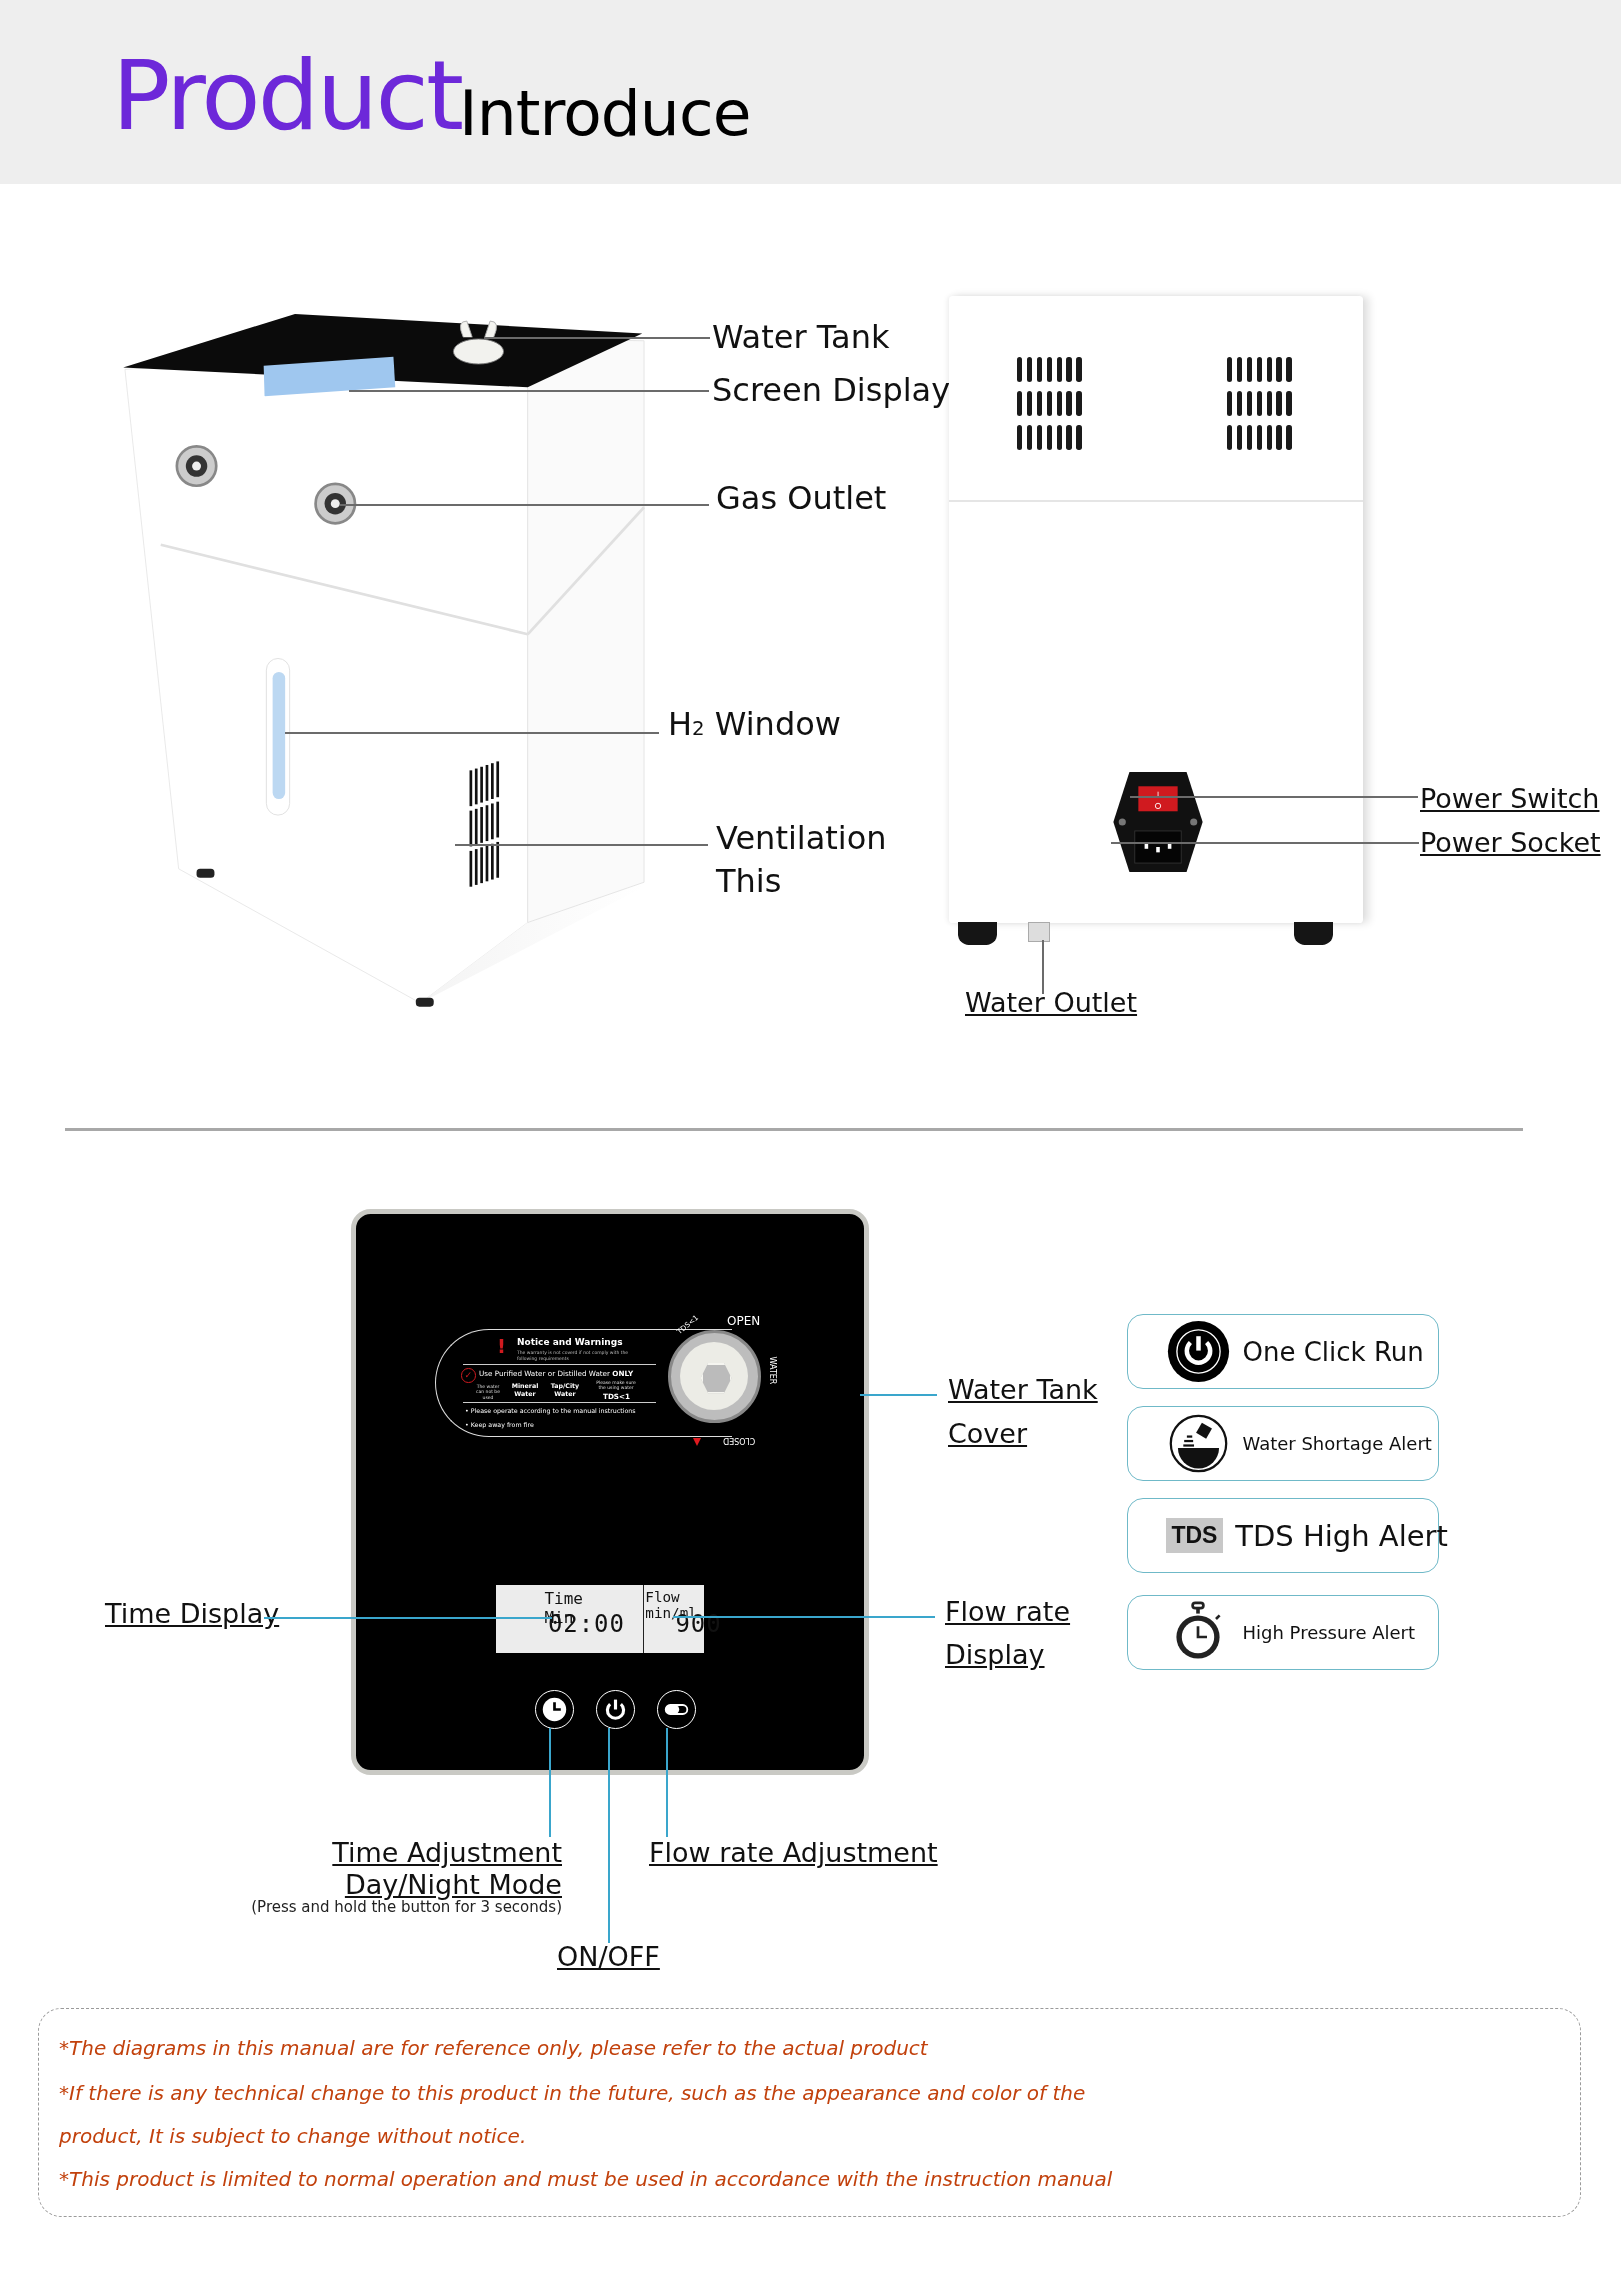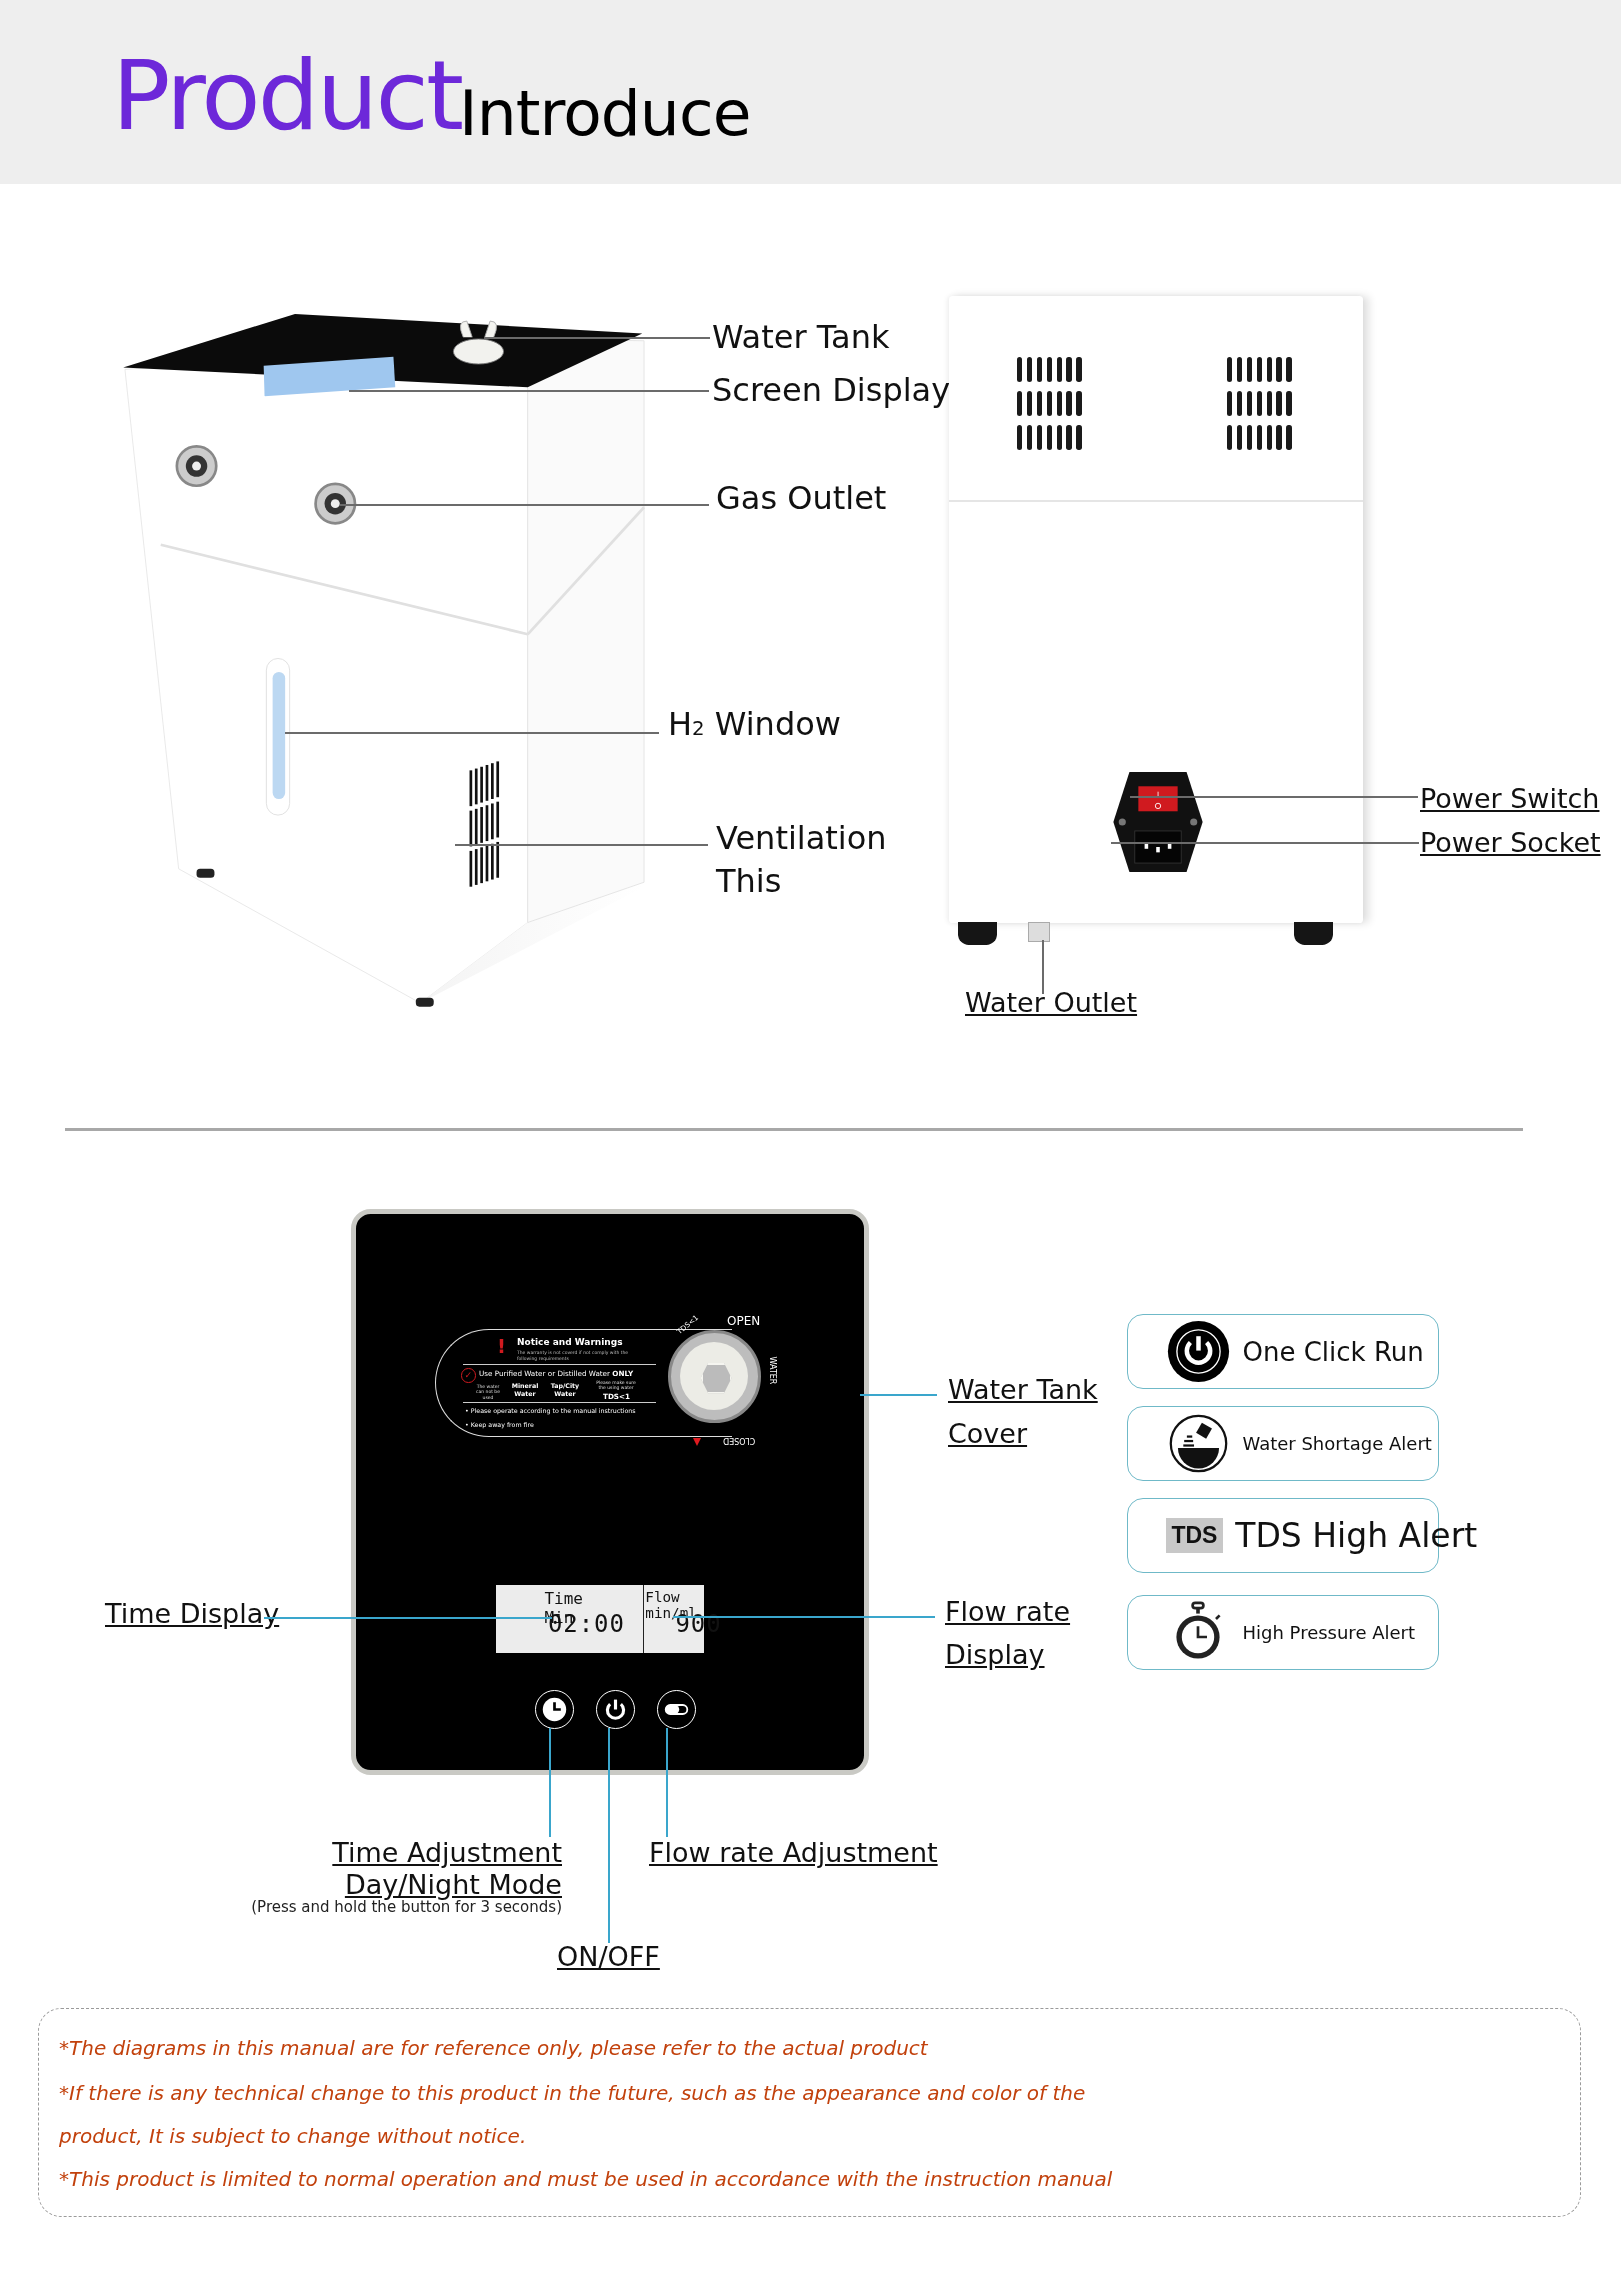--- a/index.html
+++ b/index.html
@@ -308,21 +308,21 @@
         <rect x="17" y="29" width="10" height="2.5" fill="#111"></rect>
         <rect x="16" y="34" width="12" height="2.5" fill="#111"></rect>
       </svg>
   </div>
   <span class="legend-text" style="font-size:18px">Water Shortage Alert</span>
 </div>
 <div class="abs legend-box" style="top:1498px">
   <div class="legend-icon">
     <span style="display:inline-block;background:#c8c8c8;padding:3.6px 5.4px;font-family:'Liberation Sans',sans-serif;font-weight:bold;font-size:23px;color:#111">TDS</span>
   </div>
-  <span class="legend-text" style="font-size:33px">TDS High Alert</span>
+  <span class="legend-text" style="font-size:29px">TDS High Alert</span>
 </div>
 <div class="abs legend-box" style="top:1595px">
   <div class="legend-icon">
     <svg width="54" height="63" viewBox="0 0 60 70">
         <rect x="24" y="2" width="12" height="6" rx="3" fill="none" stroke="#222" stroke-width="3"></rect>
         <rect x="28" y="8" width="4" height="6" fill="#222"></rect>
         <circle cx="30" cy="40" r="24" fill="#222"></circle>
         <circle cx="30" cy="40" r="18" fill="#fff"></circle>
         <path d="M30 28 V40 H40" stroke="#222" stroke-width="3" fill="none"></path>
         <line x1="50" y1="20" x2="54" y2="16" stroke="#222" stroke-width="3"></line>

